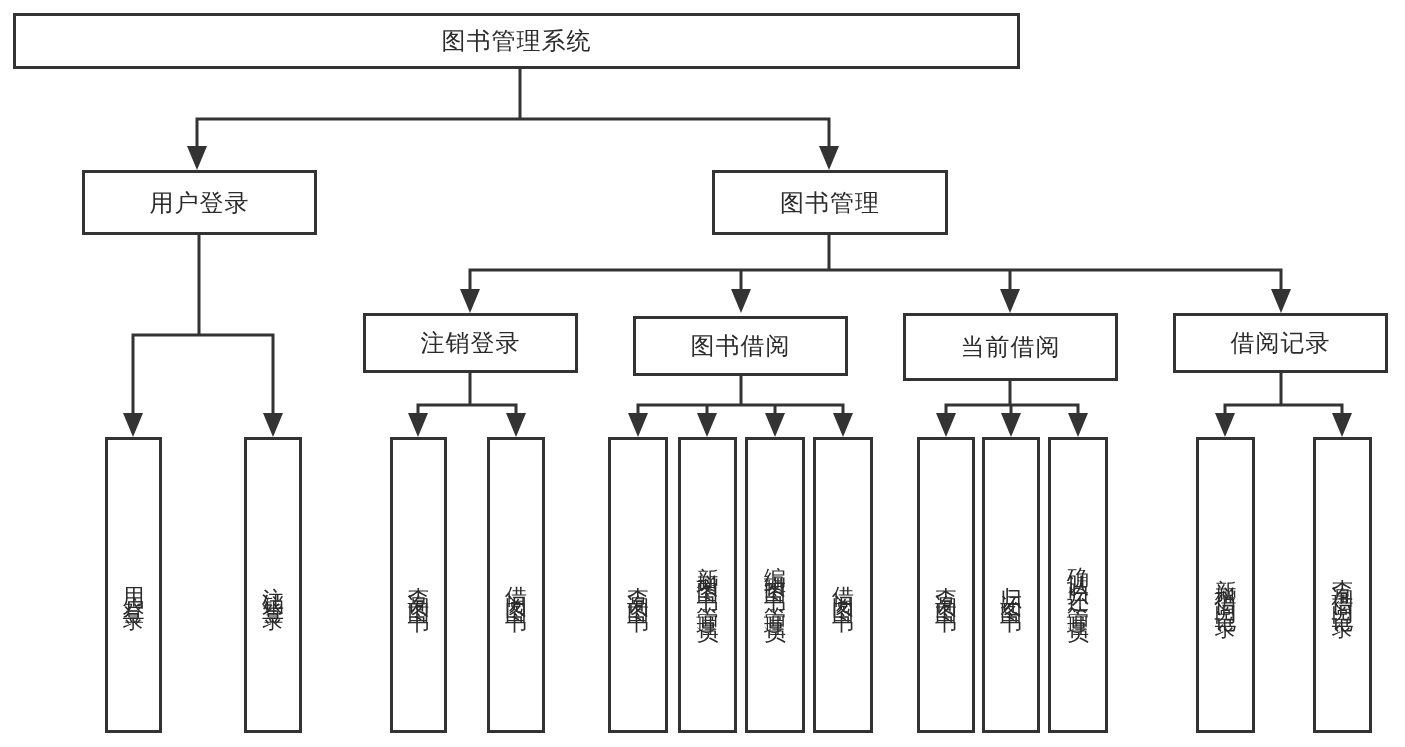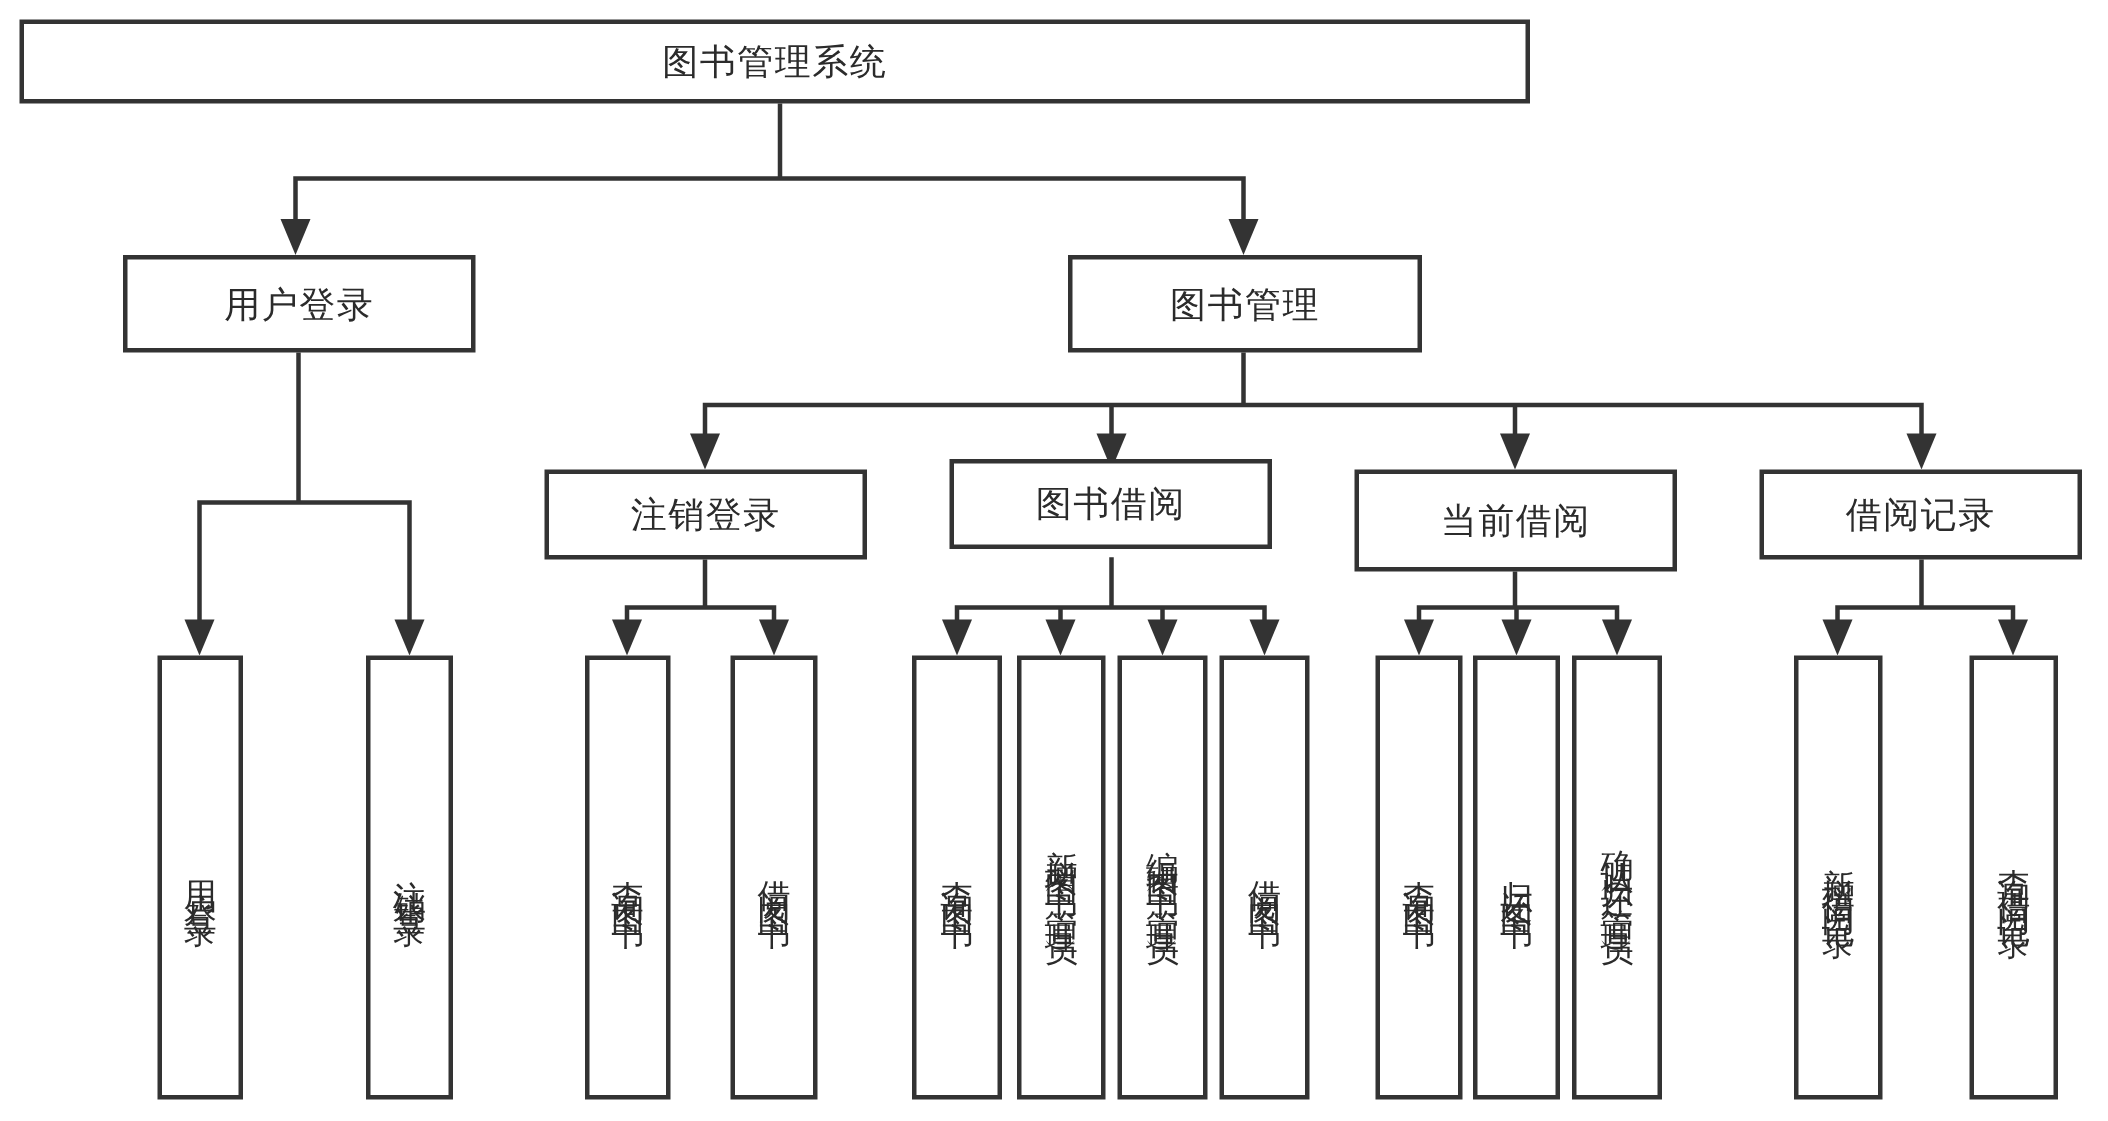--- a/index.html
+++ b/index.html
@@ -120,21 +120,21 @@
       <polygon points="1332,413 1352,413 1342,437"></polygon>
     </g>
   </svg>
 
   <div class="node hnode" style="left:13px; top:13px; width:1007px; height:56px;">图书管理系统</div>
 
   <div class="node hnode" style="left:82px; top:170px; width:235px; height:65px;">用户登录</div>
   <div class="node hnode" style="left:712px; top:170px; width:236px; height:65px;text-align:right;">图书管理</div>
 
   <div class="node hnode" style="left:363px; top:313px; width:215px; height:60px;">注销登录</div>
-  <div class="node hnode" style="left:633px; top:306px; width:215px; height:60px;">图书借阅</div>
+  <div class="node hnode" style="left:633px; top:316px; width:215px; height:60px;">图书借阅</div>
   <div class="node hnode" style="left:903px; top:313px; width:215px; height:68px;">当前借阅</div>
   <div class="node hnode" style="left:1173px; top:313px; width:215px; height:60px;">借阅记录</div>
 
   <div class="node vnode" style="left:105px; width:57px;">用户登录</div>
   <div class="node vnode" style="left:244px; width:58px;">注销登录</div>
 
   <div class="node vnode" style="left:390px; width:57px;">查询图书</div>
   <div class="node vnode" style="left:487px; width:58px;">借阅图书</div>
 
   <div class="node vnode" style="left:608px; width:60px;">查询图书</div>

